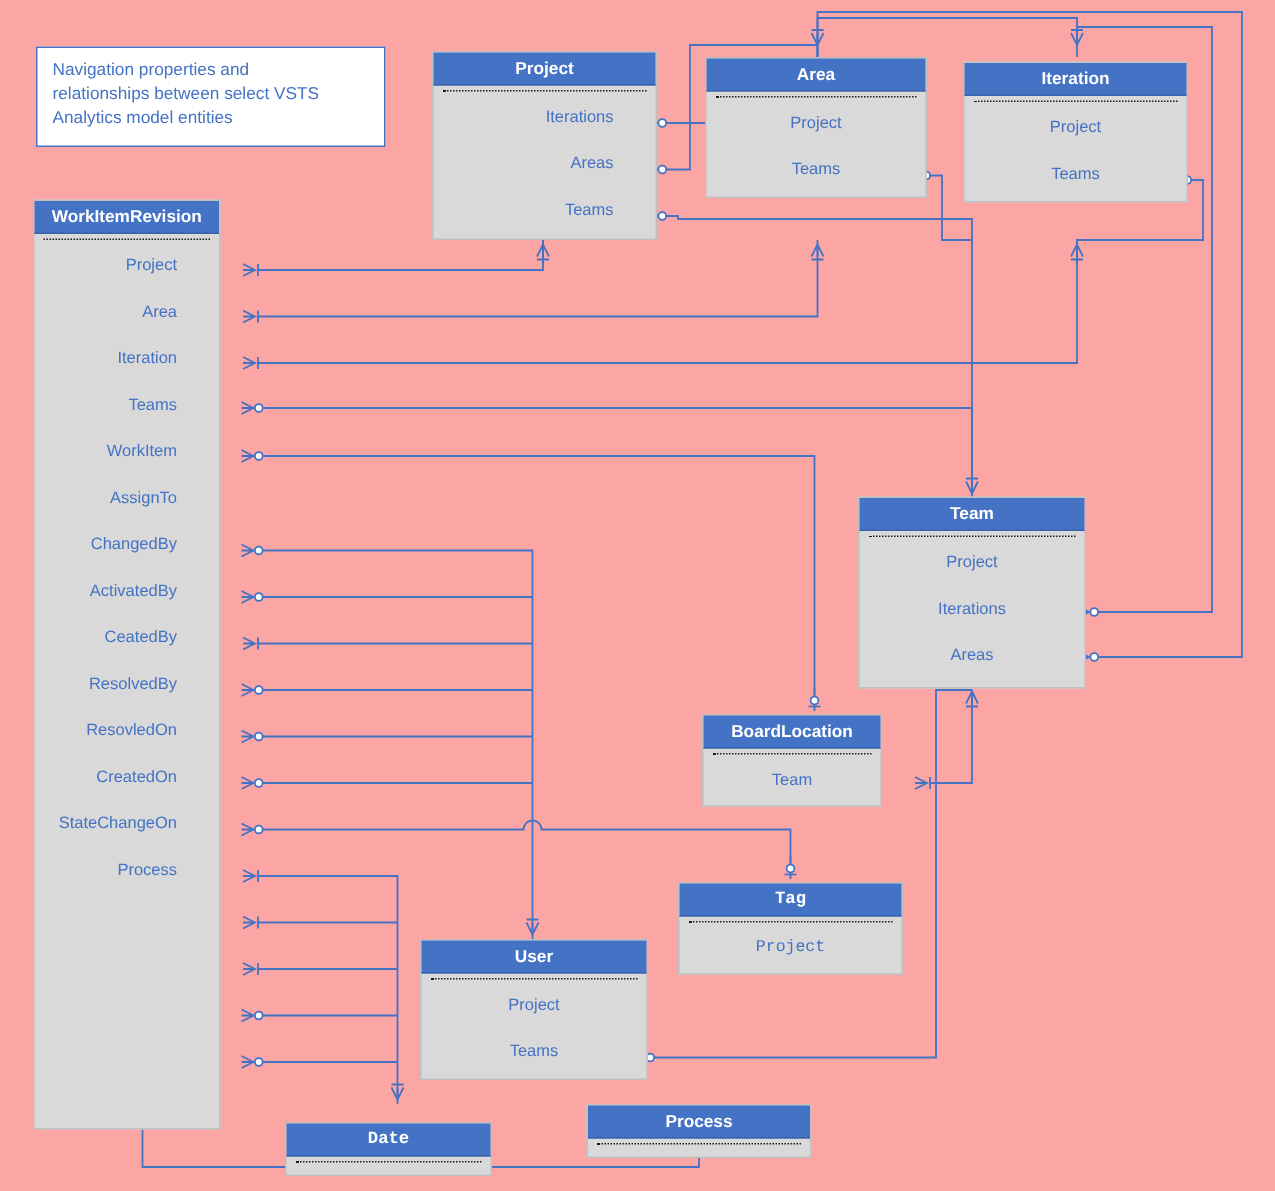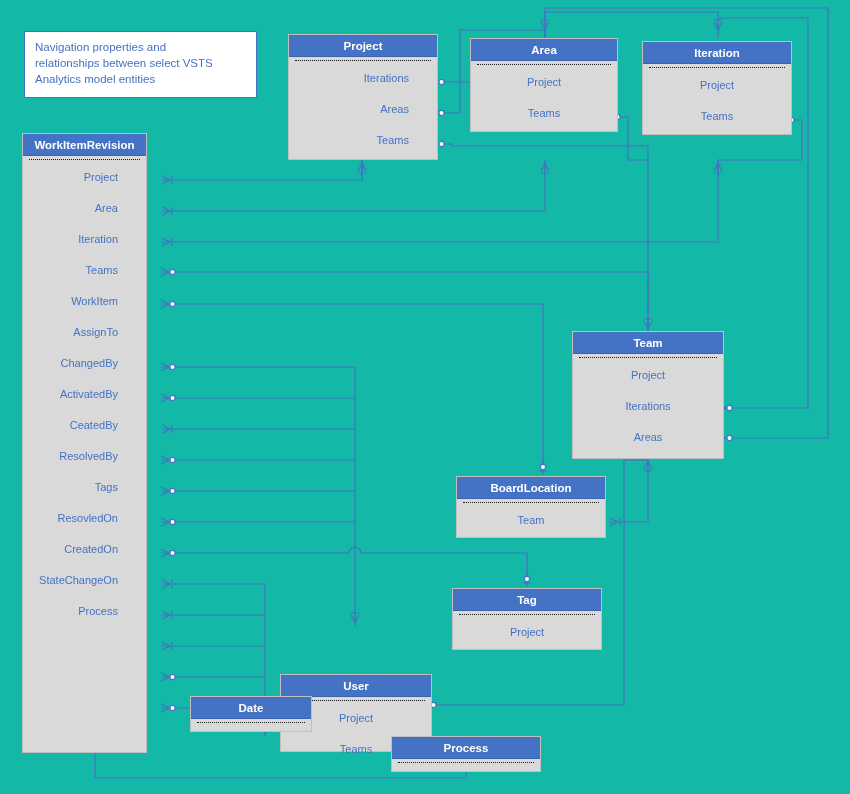--- a/index.html
+++ b/index.html
@@ -8,21 +8,21 @@
     padding: 0;
     background: #ffffff;
   }
   body {
     font-family: "Liberation Sans", sans-serif;
   }
   #canvas {
     position: relative;
     width: 850px;
     height: 794px;
-    background: #14b8a6;
+    background: #fca5a5;
     overflow: hidden;
   }
   
   #wires {
     position: absolute;
     left: 0;
     top: 0;
     width: 850px;
     height: 794px;
     pointer-events: none;
@@ -320,21 +320,20 @@
       <div class="attr">Project</div>
       <div class="attr">Area</div>
       <div class="attr">Iteration</div>
       <div class="attr">Teams</div>
       <div class="attr">WorkItem</div>
       <div class="attr">AssignTo</div>
       <div class="attr">ChangedBy</div>
       <div class="attr">ActivatedBy</div>
       <div class="attr">CeatedBy</div>
       <div class="attr">ResolvedBy</div>
-      <div class="attr">Tags</div>
       <div class="attr">ResovledOn</div>
       <div class="attr">CreatedOn</div>
       <div class="attr">StateChangeOn</div>
       <div class="attr">Process</div>
     </div>
   </div>
 
   <div class="entity rightattrs" style="left:288px; top:34px; width:150px; height:126px;">
     <div class="hdr">Project</div>
     <div class="sep"></div>
@@ -366,46 +365,46 @@
   <div class="entity" style="left:572px; top:331px; width:152px; height:128px;">
     <div class="hdr">Team</div>
     <div class="sep"></div>
     <div class="attrs">
       <div class="attr">Project</div>
       <div class="attr">Iterations</div>
       <div class="attr">Areas</div>
     </div>
   </div>
 
-  <div class="entity" style="left:456px; top:476px; width:150px; height:62px;">
+  <div class="entity" style="left:468px; top:476px; width:120px; height:62px;">
     <div class="hdr">BoardLocation</div>
     <div class="sep"></div>
     <div class="attrs">
       <div class="attr">Team</div>
     </div>
   </div>
 
-  <div class="entity" style="left:452px; top:588px; width:150px; height:62px;">
+  <div class="entity" style="left:452px; top:588px; width:150px; height:62px;font-family:Liberation Mono, monospace;">
     <div class="hdr">Tag</div>
     <div class="sep"></div>
     <div class="attrs">
       <div class="attr">Project</div>
     </div>
   </div>
 
-  <div class="entity" style="left:280px; top:626px; width:152px; height:78px;margin-top:48px;">
+  <div class="entity" style="left:280px; top:626px; width:152px; height:94px;">
     <div class="hdr">User</div>
     <div class="sep"></div>
     <div class="attrs">
       <div class="attr">Project</div>
       <div class="attr">Teams</div>
     </div>
   </div>
 
-  <div class="entity empty" style="left:190px; top:696px; width:122px; height:36px;">
+  <div class="entity empty" style="left:190px; top:748px; width:138px; height:36px;font-family:Liberation Mono, monospace;">
     <div class="hdr">Date</div>
     <div class="sep"></div>
     <div class="attrs"></div>
   </div>
 
   <div class="entity empty" style="left:391px; top:736px; width:150px; height:36px;">
     <div class="hdr">Process</div>
     <div class="sep"></div>
     <div class="attrs"></div>
   </div>

